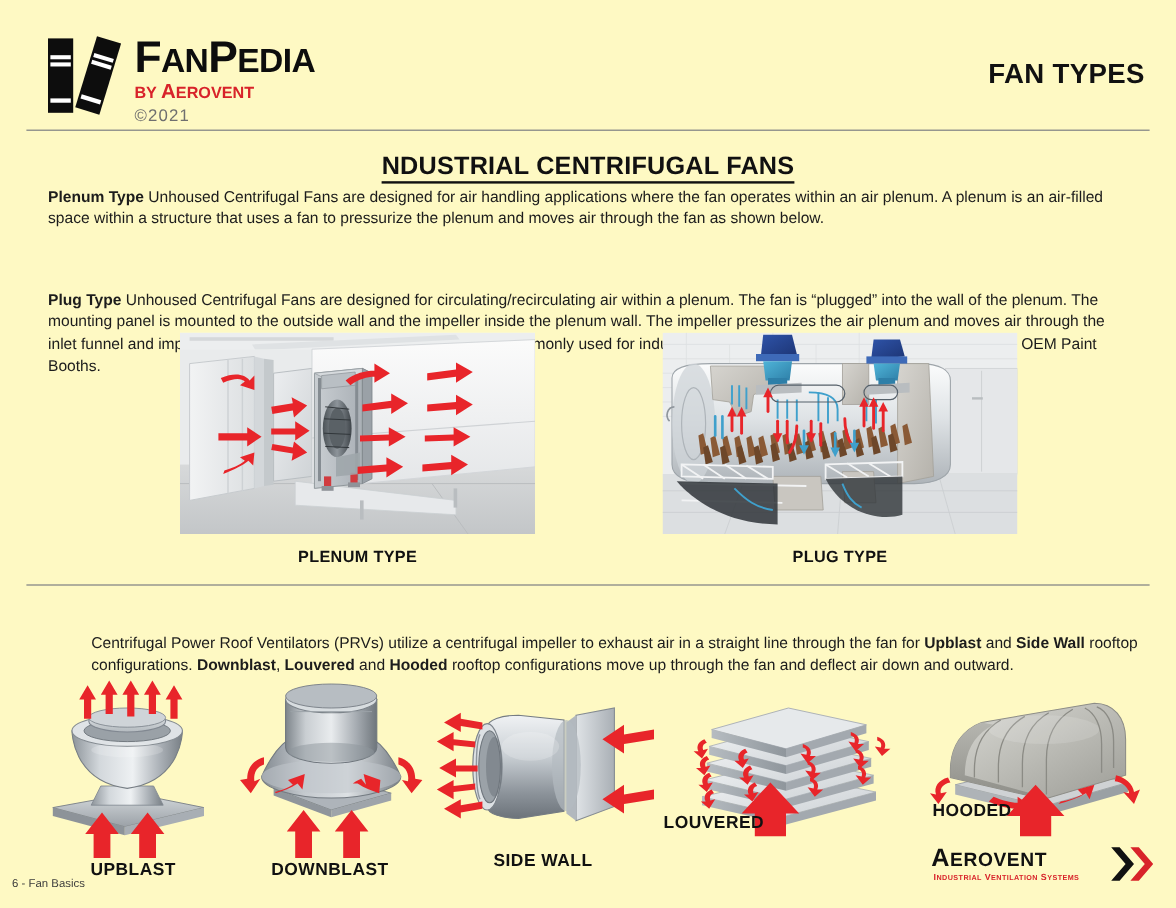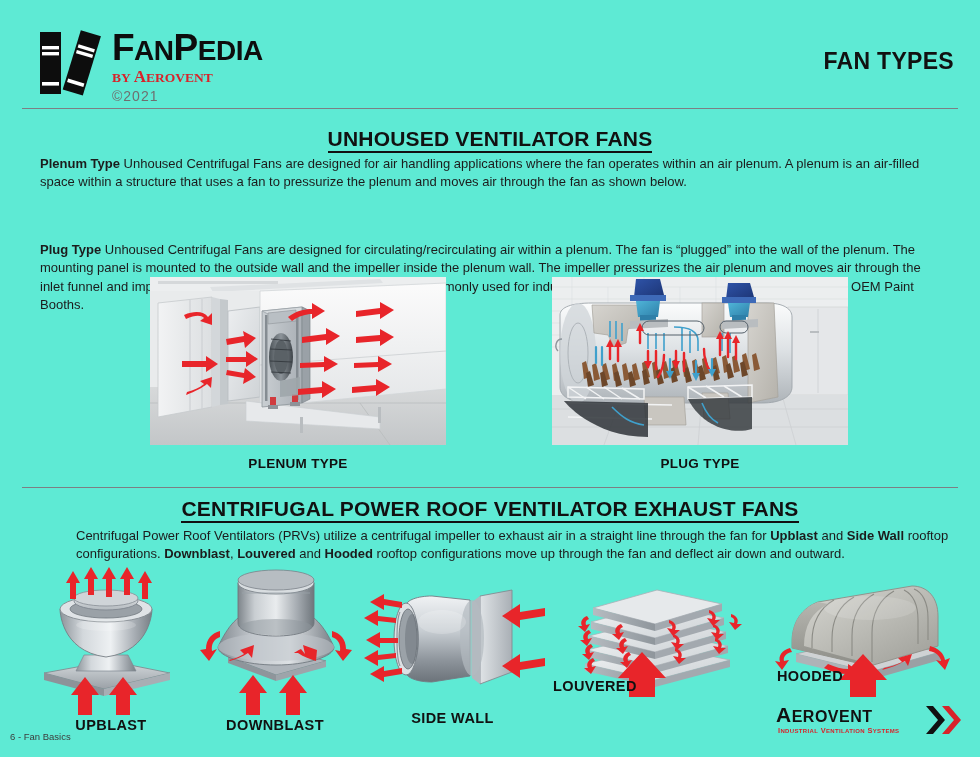--- a/index.html
+++ b/index.html
@@ -9,21 +9,21 @@
   }
   body {
     font-family: "Liberation Sans", sans-serif;
     color: #1a1a1a;
   }
   #page {
     position: relative;
     width: 980px;
     height: 757px;
     overflow: hidden;
-    background: #5eead4;
+    background: #fef9c3;
   }
 
   
   .header {
     position: absolute;
     left: 0; top: 0;
     width: 980px; height: 108px;
   }
   .logo-block {
     position: absolute;
@@ -42,21 +42,20 @@
     white-space: nowrap;
   }
   .logo-main .sm { font-size: 28px; }
   .logo-sub {
     font-weight: bold;
     font-size: 17px;
     color: #d8232a;
     line-height: 1.1;
     margin-top: 2px;
     white-space: nowrap;
-    font-family: Liberation Serif, serif;
   }
   .logo-sub .sm { font-size: 13.5px; }
   .logo-copy {
     font-size: 14px;
     color: #6f6f6f;
     letter-spacing: 1px;
     margin-top: 2px;
   }
   .header-right {
     position: absolute;
@@ -202,21 +201,21 @@
     </div>
 
     <div class="header-right">
       <div class="header-title">FAN TYPES</div>
     </div>
   </div>
 
   <div class="rule" id="rule-header"></div>
 
   <div class="section-heading" id="heading-1">
-    <span>UNHOUSED VENTILATOR FANS</span>
+    <span>NDUSTRIAL CENTRIFUGAL FANS</span>
   </div>
 
   <div class="para" id="para-1">
     <b>Plenum Type</b><span> Unhoused Centrifugal Fans are designed for air handling applications where the fan operates within an air plenum. A plenum is an air-filled space within a structure that uses a fan to pressurize the plenum and moves air through the fan as shown below.</span>
   </div>
 
   <div class="para" id="para-2">
     <b>Plug Type</b><span> Unhoused Centrifugal Fans are designed for circulating/recirculating air within a plenum. The fan is “plugged” into the wall of the plenum. The mounting panel is mounted to the outside wall and the impeller inside the plenum wall. The impeller pressurizes the air plenum and moves air through the inlet funnel and impeller as shown below. These types of fans are commonly used for industrial applications, including High Temp Ovens and OEM Paint Booths.</span>
   </div>
 
@@ -499,23 +498,20 @@
         <path d="M118 102 L122 94 L114 94 Z"></path>
           <path d="M144 104 L148 96 L140 96 Z"></path>
         <path d="M160 100 L164 92 L156 92 Z"></path>
       </g>
     </svg>
   </div>
   <div class="caption" id="cap-plug">PLUG TYPE</div>
 
   <div class="rule" id="rule-mid"></div>
 
-  <div class="section-heading" id="heading-2">
-    <span>CENTRIFUGAL POWER ROOF VENTILATOR EXHAUST FANS</span>
-  </div>
 
   <div class="para" id="para-3"><span>Centrifugal Power Roof Ventilators (PRVs) utilize a centrifugal impeller to exhaust air in a straight line through the fan for </span><b>Upblast</b><span> and </span><b>Side Wall</b><span> rooftop configurations. </span><b>Downblast</b><span>, </span><b>Louvered</b><span> and </span><b>Hooded</b><span> rooftop configurations move up through the fan and deflect air down and outward.</span></div>
 
   <div class="fan-cell" id="fan-upblast">
     <svg viewBox="0 0 170 150" width="170" height="150">
       <defs>
         <linearGradient id="ub-body" x1="0" y1="0" x2="1" y2="0">
           <stop offset="0" stop-color="#8d949a"></stop>
             <stop offset="0.25" stop-color="#d3d8dc"></stop>
           <stop offset="0.55" stop-color="#eef1f3"></stop>

